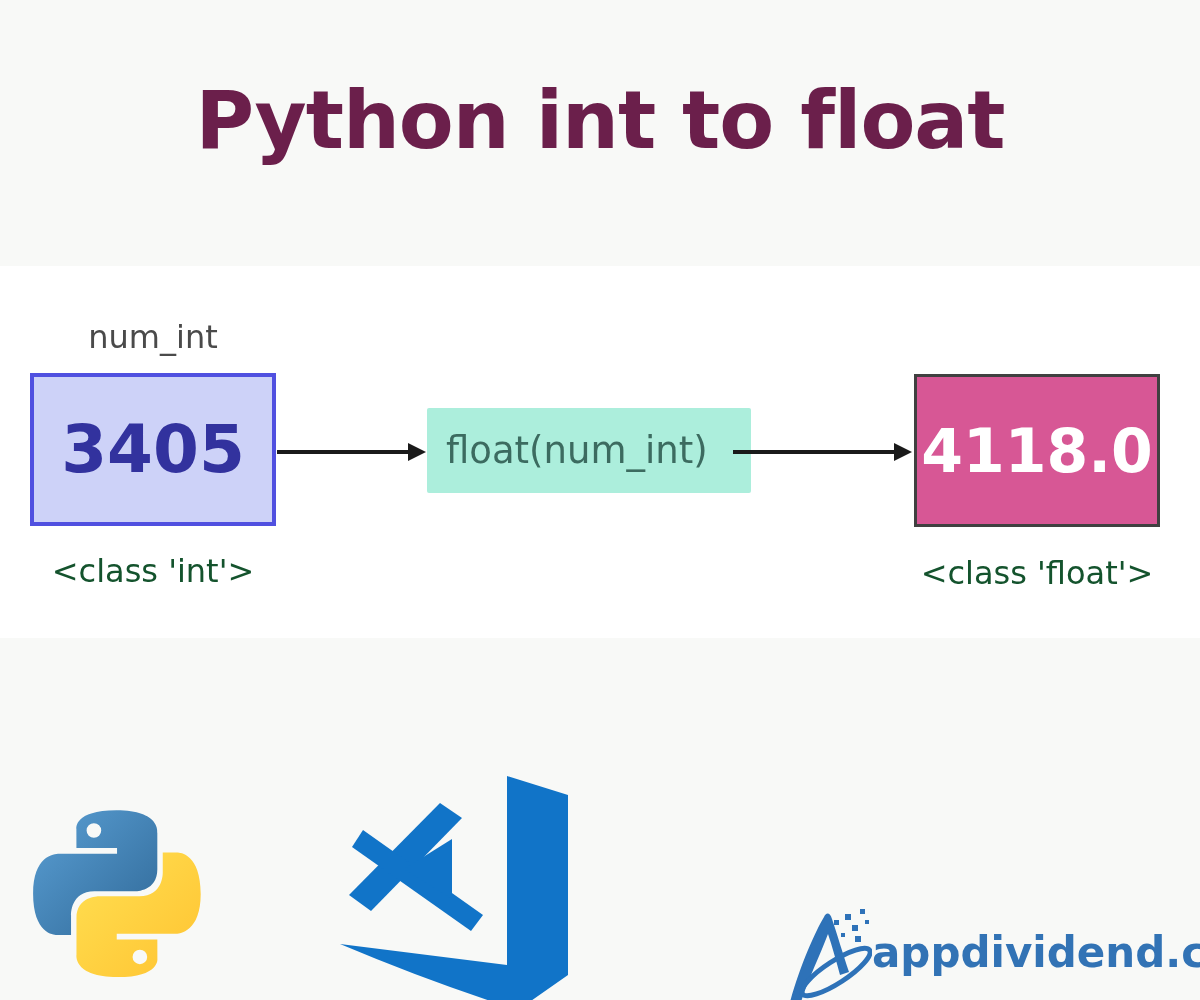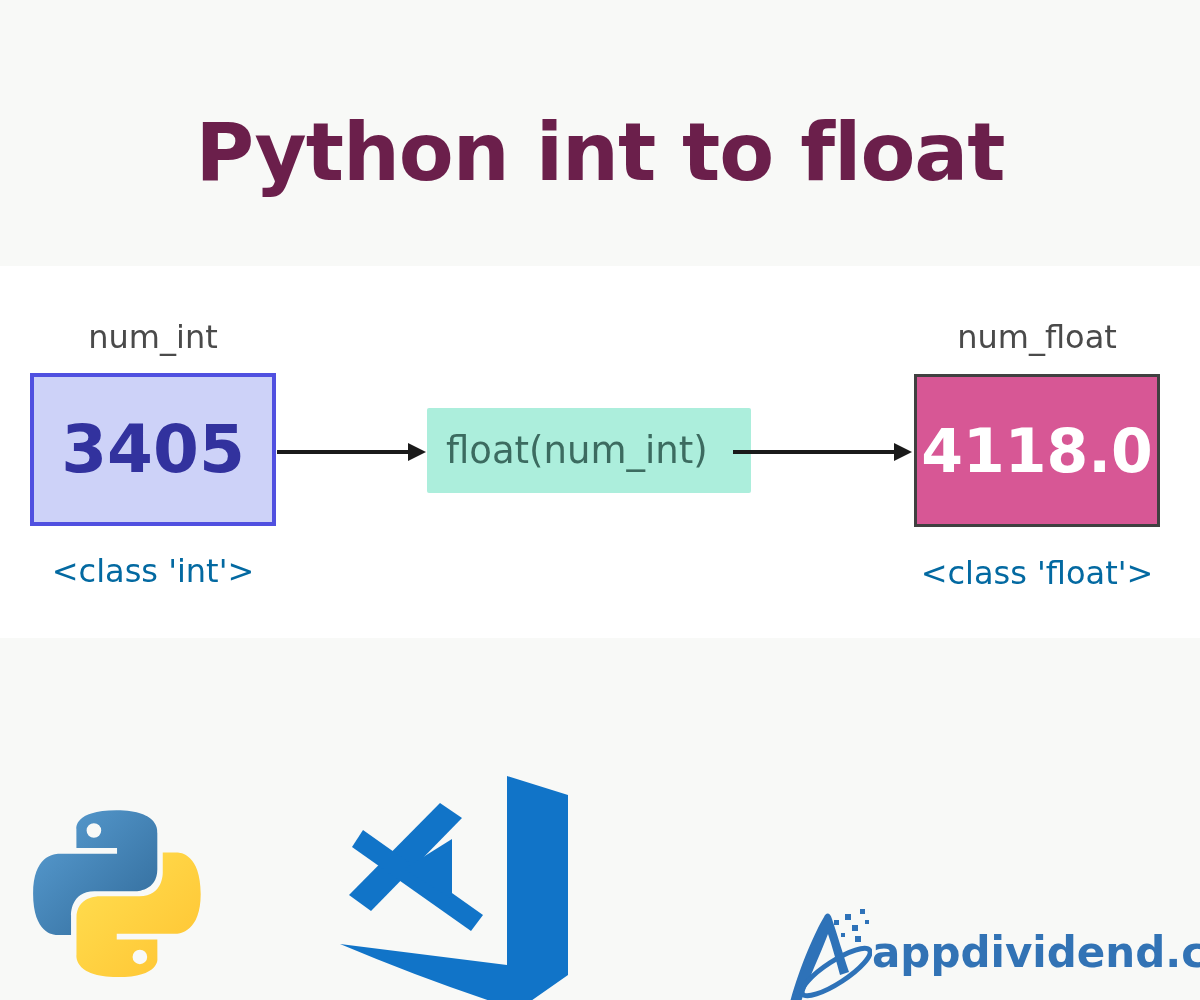--- a/index.html
+++ b/index.html
@@ -10,21 +10,20 @@
     overflow:hidden;
     font-family:"DejaVu Sans","Liberation Sans",sans-serif;
   }
 
   
   .page-title {
     position:absolute; top:74px; left:0; width:1200px;
     text-align:center;
     font-size:80px; font-weight:800; letter-spacing:-1px;
     color:#6B1F4B;
-    margin-top:32px;
   }
 
   
   .diagram-band {
     position:absolute; left:0; top:266px;
     width:1200px; height:372px;
     background:#FFFFFF;
   }
 
   
@@ -53,21 +52,21 @@
   }
   .op-box {
     position:absolute; left:427px; top:408px; width:305px; height:85px;
     background:#ACEEDC; border-radius:2px;
     display:flex; align-items:center; justify-content:flex-start;
     color:#3C6B60; font-size:37px;padding-left:19px;
   }
 
   
   .class-label {
-    position:absolute; font-size:32px; color:#0369a1;
+    position:absolute; font-size:32px; color:#14532d;
     text-align:center;
   }
   .class-label.int   { left:20px;  top:552px; width:266px; }
   .class-label.float { left:904px; top:554px; width:266px; }
 
   
   .arrow {
     position:absolute; top:450px; height:4px; background:#1A1A1A;
   }
   .arrow::after {
@@ -92,21 +91,20 @@
   }
 </style>
 </head>
 <body>
 
 <div class="page-title">Python int to float</div>
 
 <div class="diagram-band">
 
   <div class="var-label int" style="position:fixed;">num_int</div>
-  <div class="var-label float" style="position:fixed;">num_float</div>
 
   <div class="value-box int-box" style="position:fixed;">
     <span>3405</span>
   </div>
 
   <div class="arrow a1" style="position:fixed;"></div>
 
   <div class="op-box" style="position:fixed;">
     <span>float(num_int)</span>
   </div>

